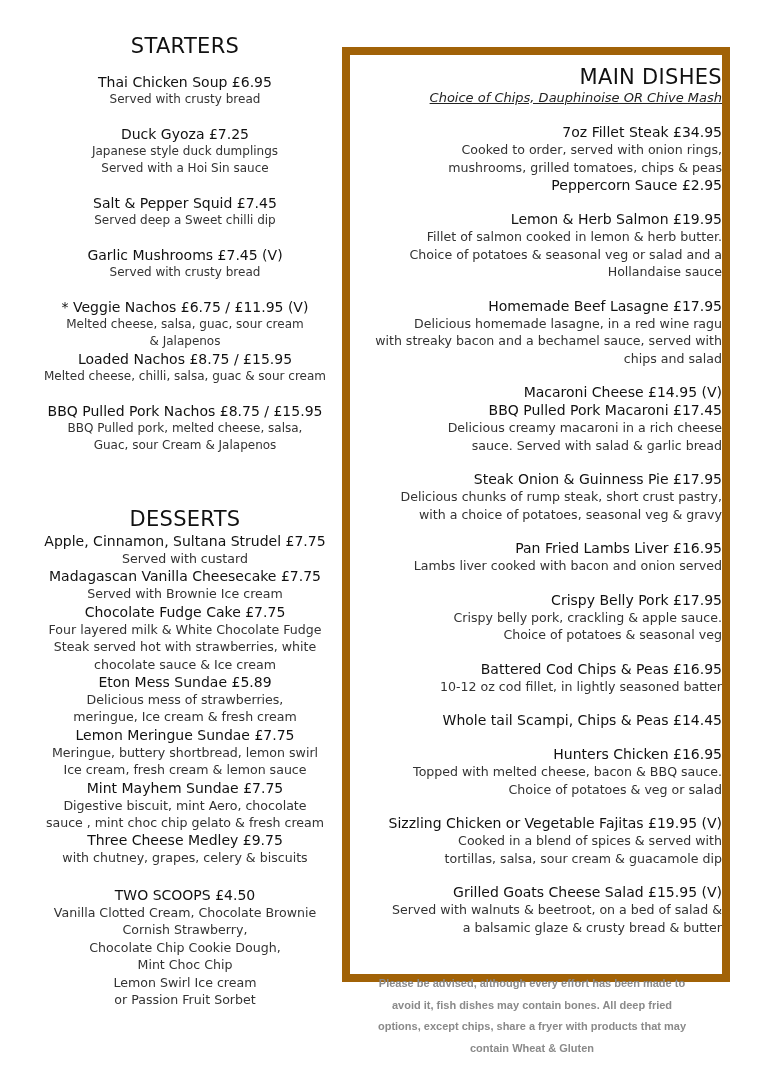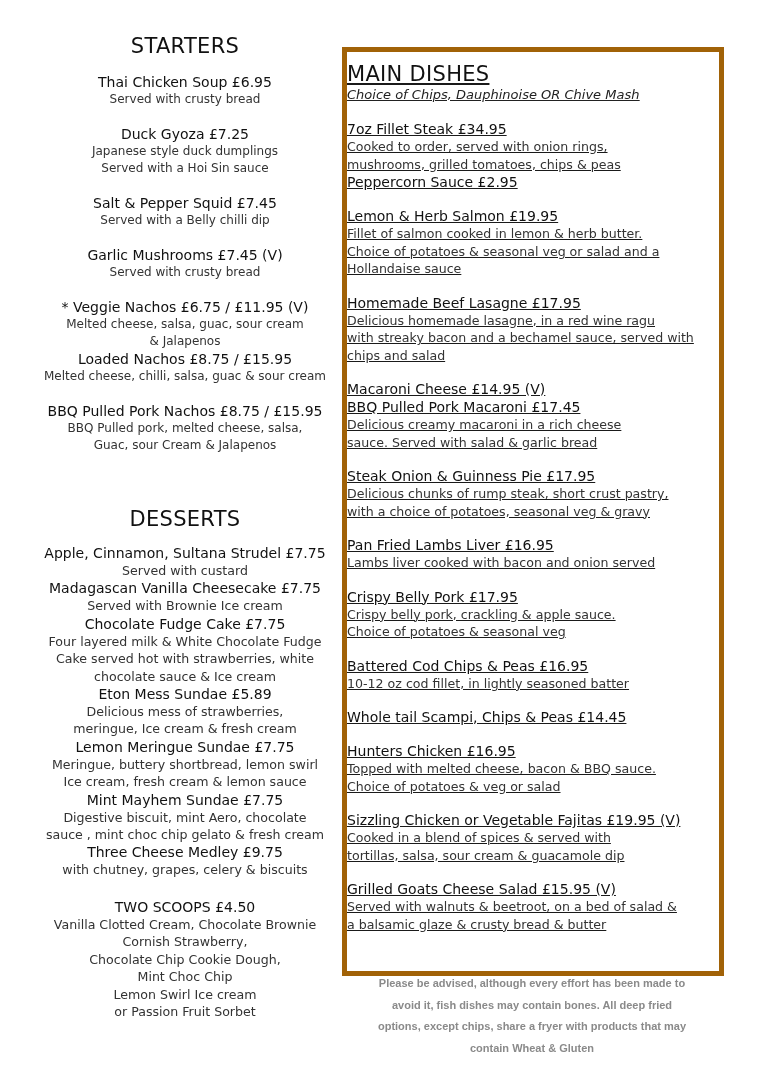--- a/index.html
+++ b/index.html
@@ -20,29 +20,29 @@
   .item-name { font-size: 14px; line-height: 18px; color: #111; display: block; }
   .item-desc { font-size: 12px; line-height: 17px; color: #333; display: block; }
 
   
   .starters .section-title { margin-bottom: 15px; }
   .starters .item { margin-bottom: 17px; }
   .starters .item.tight { margin-bottom: 0; }
 
   
   .desserts { margin-top: 52px; }
-  .desserts .section-title { margin-bottom: 12px; line-height: 26px; }
+  .desserts .section-title { margin-bottom: 0px; line-height: 26px; }
   .desserts .item-name { font-size: 14px; line-height: 18px; }
   .desserts .item-desc { font-size: 12.6px; line-height: 17.4px; }
   .scoops { margin-top: 19px; }
   .scoops .item-desc { font-size: 12.6px; line-height: 17.4px; }
 
   .main-box {
     position: absolute; left: 342px; top: 47px; width: 372px; height: 919px;
-    border: 5px solid #a16207; text-align: left; box-sizing: content-box; text-decoration: underline;
+    border: 8px solid #a16207; text-align: right; box-sizing: content-box;
   }
   .main-inner { padding-top: 9px; }
   .main-box .section-title { font-size: 21px; line-height: 26px; }
   .subtitle {
     font-size: 13px; font-style: italic; text-decoration: underline;
     color: #222; margin: 0 0 17px 0; line-height: 16px;
   }
   .main-box .item { margin-bottom: 16px; }
   .main-box .item-name { font-size: 14px; line-height: 18px; }
   .main-box .item-desc { font-size: 12.6px; line-height: 17.5px; color: #333; }
@@ -66,21 +66,21 @@
       <span class="item-name">Thai Chicken Soup £6.95</span>
       <span class="item-desc">Served with crusty bread</span>
     </div>
     <div class="item">
       <span class="item-name">Duck Gyoza £7.25</span>
       <span class="item-desc">Japanese style duck dumplings</span>
       <span class="item-desc">Served with a Hoi Sin sauce</span>
     </div>
     <div class="item">
       <span class="item-name">Salt &amp; Pepper Squid £7.45</span>
-      <span class="item-desc">Served with a Belly chilli dip</span>
+      <span class="item-desc">Served deep a Sweet chilli dip</span>
     </div>
     <div class="item">
       <span class="item-name">Garlic Mushrooms £7.45 (V)</span>
       <span class="item-desc">Served with crusty bread</span>
     </div>
     <div class="item tight">
       <span class="item-name">* Veggie Nachos £6.75 / £11.95 (V)</span>
       <span class="item-desc">Melted cheese, salsa, guac, sour cream</span>
       <span class="item-desc">&amp; Jalapenos</span>
     </div>
@@ -102,21 +102,21 @@
       <span class="item-name">Apple, Cinnamon, Sultana Strudel £7.75</span>
       <span class="item-desc">Served with custard</span>
     </div>
     <div class="item">
       <span class="item-name">Madagascan Vanilla Cheesecake £7.75</span>
       <span class="item-desc">Served with Brownie Ice cream</span>
     </div>
     <div class="item">
       <span class="item-name">Chocolate Fudge Cake £7.75</span>
       <span class="item-desc">Four layered milk &amp; White Chocolate Fudge</span>
-      <span class="item-desc">Cake served hot with strawberries, white</span>
+      <span class="item-desc">Steak served hot with strawberries, white</span>
       <span class="item-desc">chocolate sauce &amp; Ice cream</span>
     </div>
     <div class="item">
       <span class="item-name">Eton Mess Sundae £5.89</span>
       <span class="item-desc">Delicious mess of strawberries,</span>
       <span class="item-desc">meringue, Ice cream &amp; fresh cream</span>
     </div>
     <div class="item">
       <span class="item-name">Lemon Meringue Sundae £7.75</span>
       <span class="item-desc">Meringue, buttery shortbread, lemon swirl</span>

